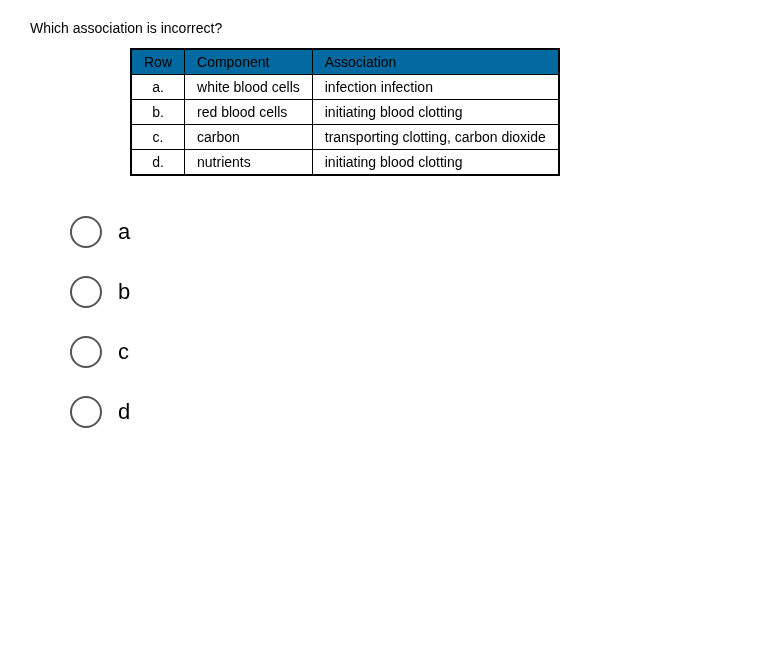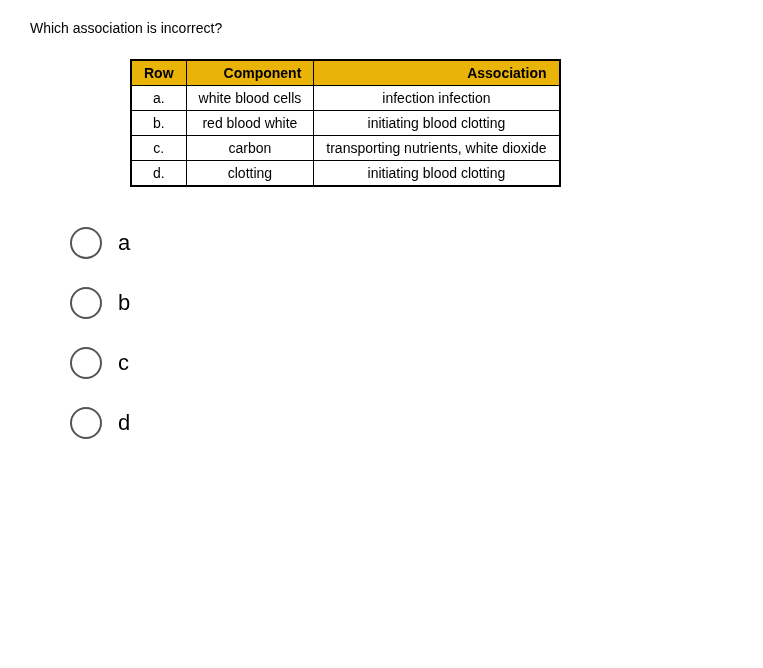--- a/index.html
+++ b/index.html
@@ -13,43 +13,43 @@
       font-family: Arial, sans-serif;
       font-size: 14px;
       color: #000000;
       padding: 20px 30px;
       width: 763px;
       min-height: 668px;
     }
 
     .question-text {
       font-size: 14px;
-      margin-bottom: 23px;
+      margin-bottom: 12px;
     }
 
     .table-container {
       margin-left: 100px;
       margin-bottom: 40px;
     }
 
     table {
       border-collapse: collapse;
       border: 2px solid #000;
     }
 
     table th, table td {
       border: 1px solid #000;
       padding: 4px 12px;
-      text-align: center;
+      text-align: left;
     }
 
     table th {
-      font-weight: bold;
-      text-align: right;
-      background: #eab308;
+      font-weight: normal;
+      text-align: left;
+      background: #0369a1;
     }
 
     table td:first-child {
       text-align: center;
     }
 
     .options-container {
       margin-left: 40px;
       margin-top: 20px;
       display: flex;
@@ -94,31 +94,31 @@
       </tr>
     </thead>
     <tbody id="table-body">
     <tr>
           <td>a.</td>
           <td>white blood cells</td>
           <td>infection infection</td>
         </tr>
         <tr>
           <td>b.</td>
-          <td>red blood white</td>
+          <td>red blood cells</td>
           <td>initiating blood clotting</td>
         </tr>
         <tr>
           <td>c.</td>
           <td>carbon</td>
-          <td>transporting nutrients, white dioxide</td>
+          <td>transporting clotting, carbon dioxide</td>
         </tr>
         <tr>
           <td>d.</td>
-          <td>clotting</td>
+          <td>nutrients</td>
           <td>initiating blood clotting</td>
         </tr>
       </tbody>
   </table>
 </div>
 
 <div class="options-container">
   <label class="option-item">
     <div class="radio-circle"></div>
     <span class="option-label">a</span>

